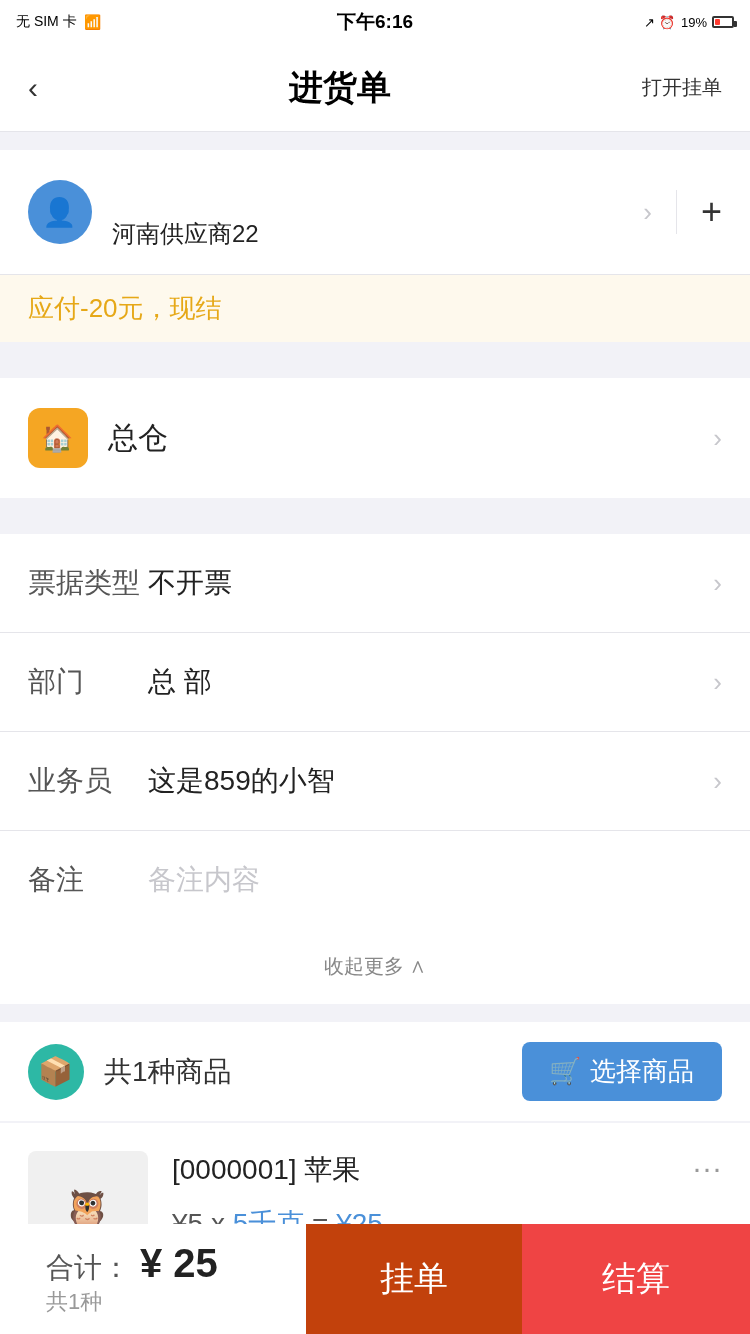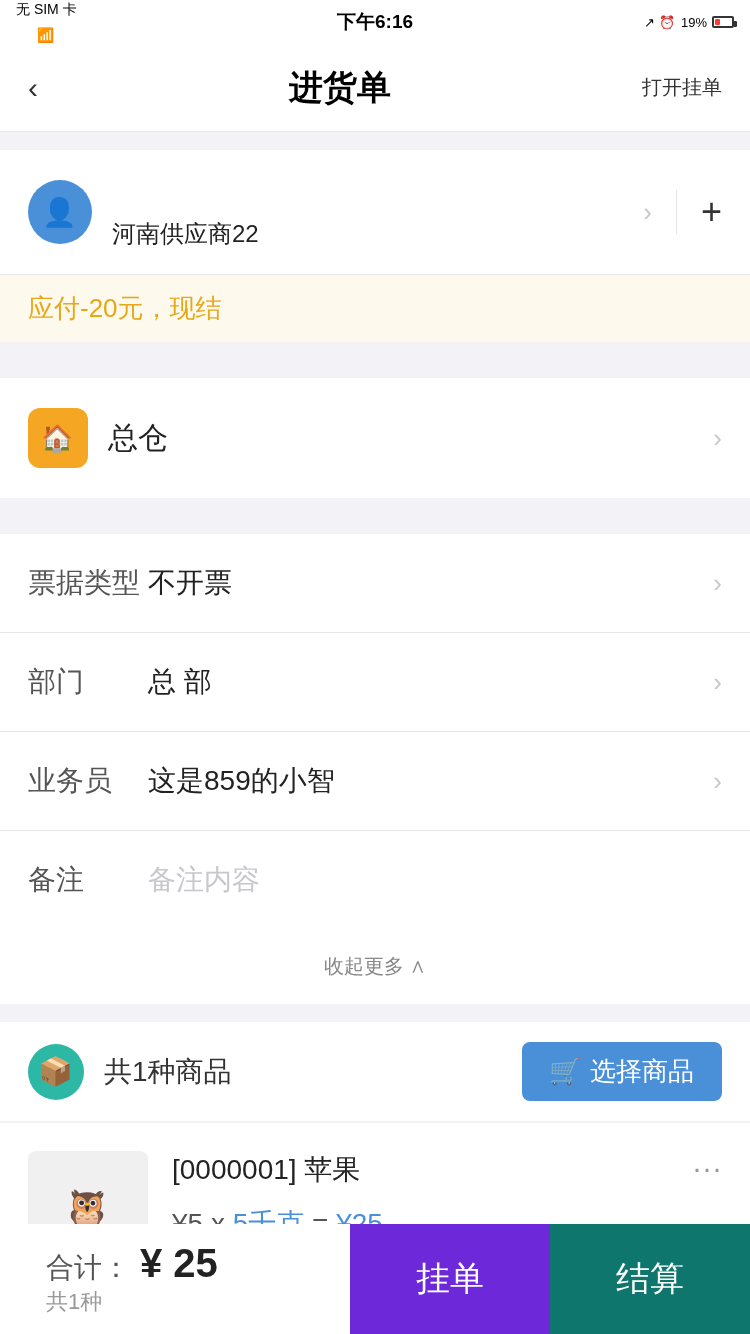--- a/index.html
+++ b/index.html
@@ -17,21 +17,21 @@
     .status-bar {
       height: 44px;
       background: #fff;
       display: flex;
       align-items: center;
       justify-content: space-between;
       padding: 0 16px;
       font-size: 15px;
       font-weight: 500;
     }
-    .status-left { display: flex; align-items: center; gap: 8px; font-size: 14px; flex-direction: column; }
+    .status-left { display: flex; align-items: center; gap: 8px; font-size: 14px; }
     .status-center { font-size: 19px; font-weight: 600; position: absolute; left: 50%; transform: translateX(-50%); }
     .status-right { display: flex; align-items: center; gap: 5px; font-size: 13px; }
     .wifi-icon { font-size: 14px; }
     .battery-visual {
       width: 22px; height: 12px; border: 2px solid #333; border-radius: 2px; position: relative;
     }
     .battery-visual::after {
       content: '';
       position: absolute; right: -5px; top: 3px; width: 3px; height: 6px;
       background: #333; border-radius: 0 1px 1px 0;
@@ -195,26 +195,26 @@
     }
     .footer-total {
       flex: 1;
       padding: 0 46px;
     }
     .footer-total-row { display: flex; align-items: baseline; gap: 10px; }
     .footer-label { font-size: 28px; color: #555; }
     .footer-amount { font-size: 40px; color: #222; font-weight: 600; }
     .footer-count { font-size: 22px; color: #999; }
     .btn-orange {
-      width: 200px; height: 110px; background: #6d28d9; color: #fff;
+      width: 216px; height: 110px; background: #c2410c; color: #fff;
       font-size: 34px; font-weight: 500; border: none; cursor: pointer;
       display: flex; align-items: center; justify-content: center;
     }
     .btn-settle {
-      width: 200px; height: 110px; background: #0f766e; color: #fff;
+      width: 228px; height: 110px; background: #ef4444; color: #fff;
       font-size: 34px; font-weight: 500; border: none; cursor: pointer;
       display: flex; align-items: center; justify-content: center;
     }
 
     
     .gap { height: 18px; background: #f2f2f7; }
     .bottom-spacer { height: 110px; }
   </style>
 </head>
 <body>

